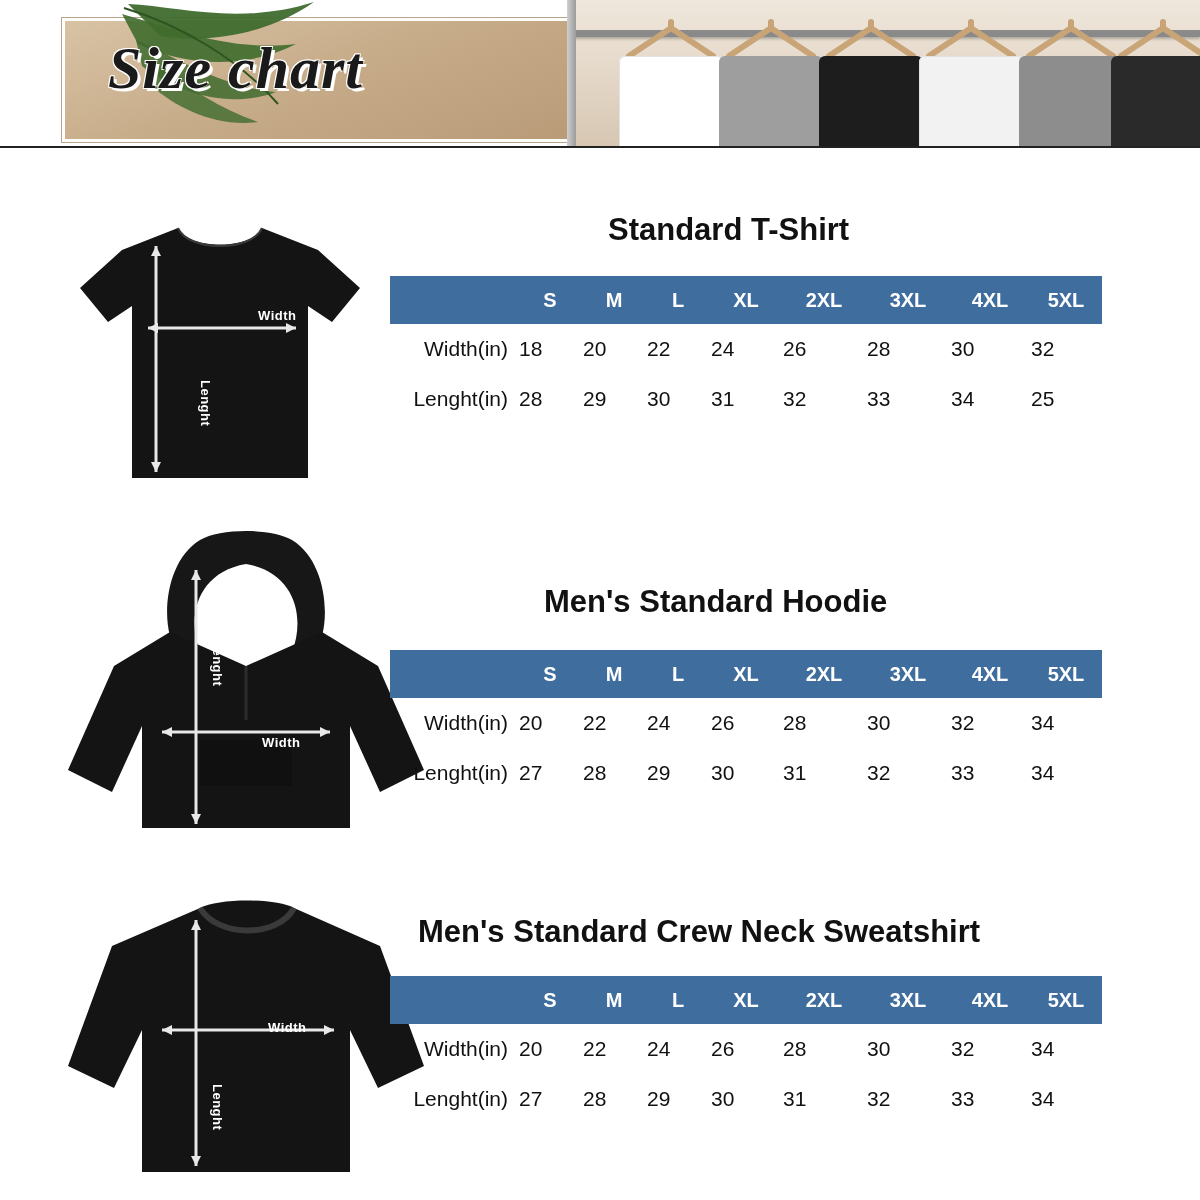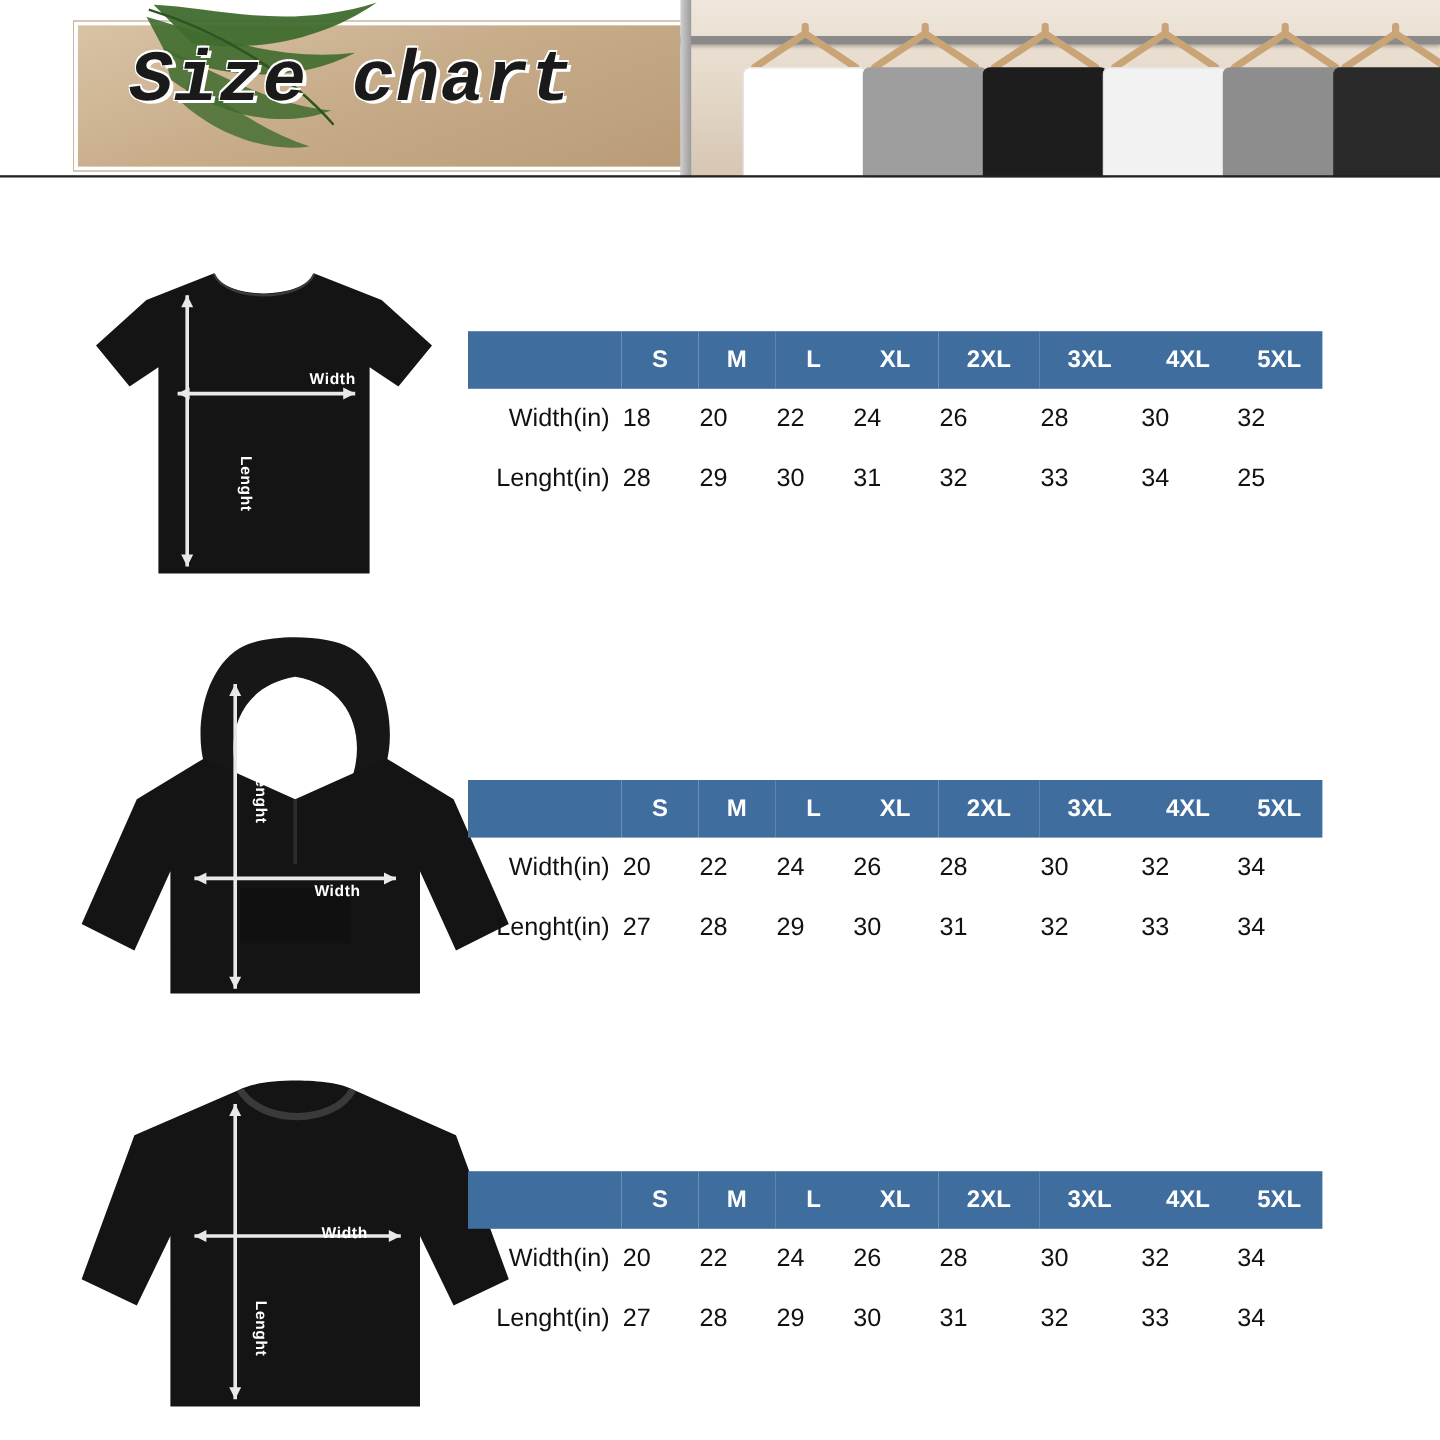--- a/index.html
+++ b/index.html
@@ -33,21 +33,21 @@
   }
   .palm {
     position: absolute;
     left: 118px; top: 0px;
     width: 210px; height: 130px;
     pointer-events: none;
   }
   .banner-title {
     position: absolute;
     left: 108px; top: 34px;
-    font-family: Liberation Mono, monospace;
+    font-family: Liberation Serif, serif;
     font-style: italic;
     font-weight: bold;
     font-size: 60px;
     color: #1a1a1a;
     letter-spacing: 1px;
     text-shadow: 3px 3px 0 #ffffff, -1px -1px 0 #ffffff, 1px -1px 0 #ffffff, -1px 1px 0 #ffffff;
     white-space: nowrap;
   }
   .banner-right {
     position: absolute;
@@ -219,20 +219,21 @@
       <polygon points="88,118 98,113 98,123"></polygon>
       <polygon points="236,118 226,113 226,123"></polygon>
       <polygon points="96,36 91,46 101,46"></polygon>
       <polygon points="96,262 91,252 101,252"></polygon>
     </g>
   </svg>
 
   <div class="meas-label" style="left:258px; top:118px;">Width</div>
   <div class="meas-label vert" style="left:198px; top:190px;">Lenght</div>
 
+  <div class="sect-title" style="left:608px; top:22px; font-size:31px;">Standard T-Shirt</div>
 
   <table class="tbl" style="left:390px; top:86px; width:712px;">
     <colgroup>
       <col style="width:128px">
         <col style="width:64px">
         <col style="width:64px">
         <col style="width:64px">
       <col style="width:72px">
         <col style="width:84px">
         <col style="width:84px">
@@ -294,20 +295,21 @@
       <polygon points="112,212 122,207 122,217"></polygon>
       <polygon points="280,212 270,207 270,217"></polygon>
       <polygon points="146,50 141,60 151,60"></polygon>
       <polygon points="146,304 141,294 151,294"></polygon>
     </g>
   </svg>
 
   <div class="meas-label vert" style="left:210px; top:120px;">Lenght</div>
   <div class="meas-label" style="left:262px; top:215px;">Width</div>
 
+  <div class="sect-title" style="left:544px; top:64px; font-size:31px;">Men's Standard Hoodie</div>
 
   <table class="tbl" style="left:390px; top:130px; width:712px;">
     <colgroup>
       <col style="width:128px">
         <col style="width:64px">
         <col style="width:64px">
         <col style="width:64px">
       <col style="width:72px">
         <col style="width:84px">
         <col style="width:84px">
@@ -367,20 +369,21 @@
       <polygon points="112,140 122,135 122,145"></polygon>
       <polygon points="284,140 274,135 274,145"></polygon>
       <polygon points="146,30 141,40 151,40"></polygon>
       <polygon points="146,276 141,266 151,266"></polygon>
     </g>
   </svg>
 
   <div class="meas-label" style="left:268px; top:140px;">Width</div>
   <div class="meas-label vert" style="left:210px; top:204px;">Lenght</div>
 
+  <div class="sect-title" style="left:418px; top:34px; font-size:31px;">Men's Standard Crew Neck Sweatshirt</div>
 
   <table class="tbl" style="left:390px; top:96px; width:712px;">
     <colgroup>
       <col style="width:128px">
         <col style="width:64px">
         <col style="width:64px">
         <col style="width:64px">
       <col style="width:72px">
         <col style="width:84px">
         <col style="width:84px">

